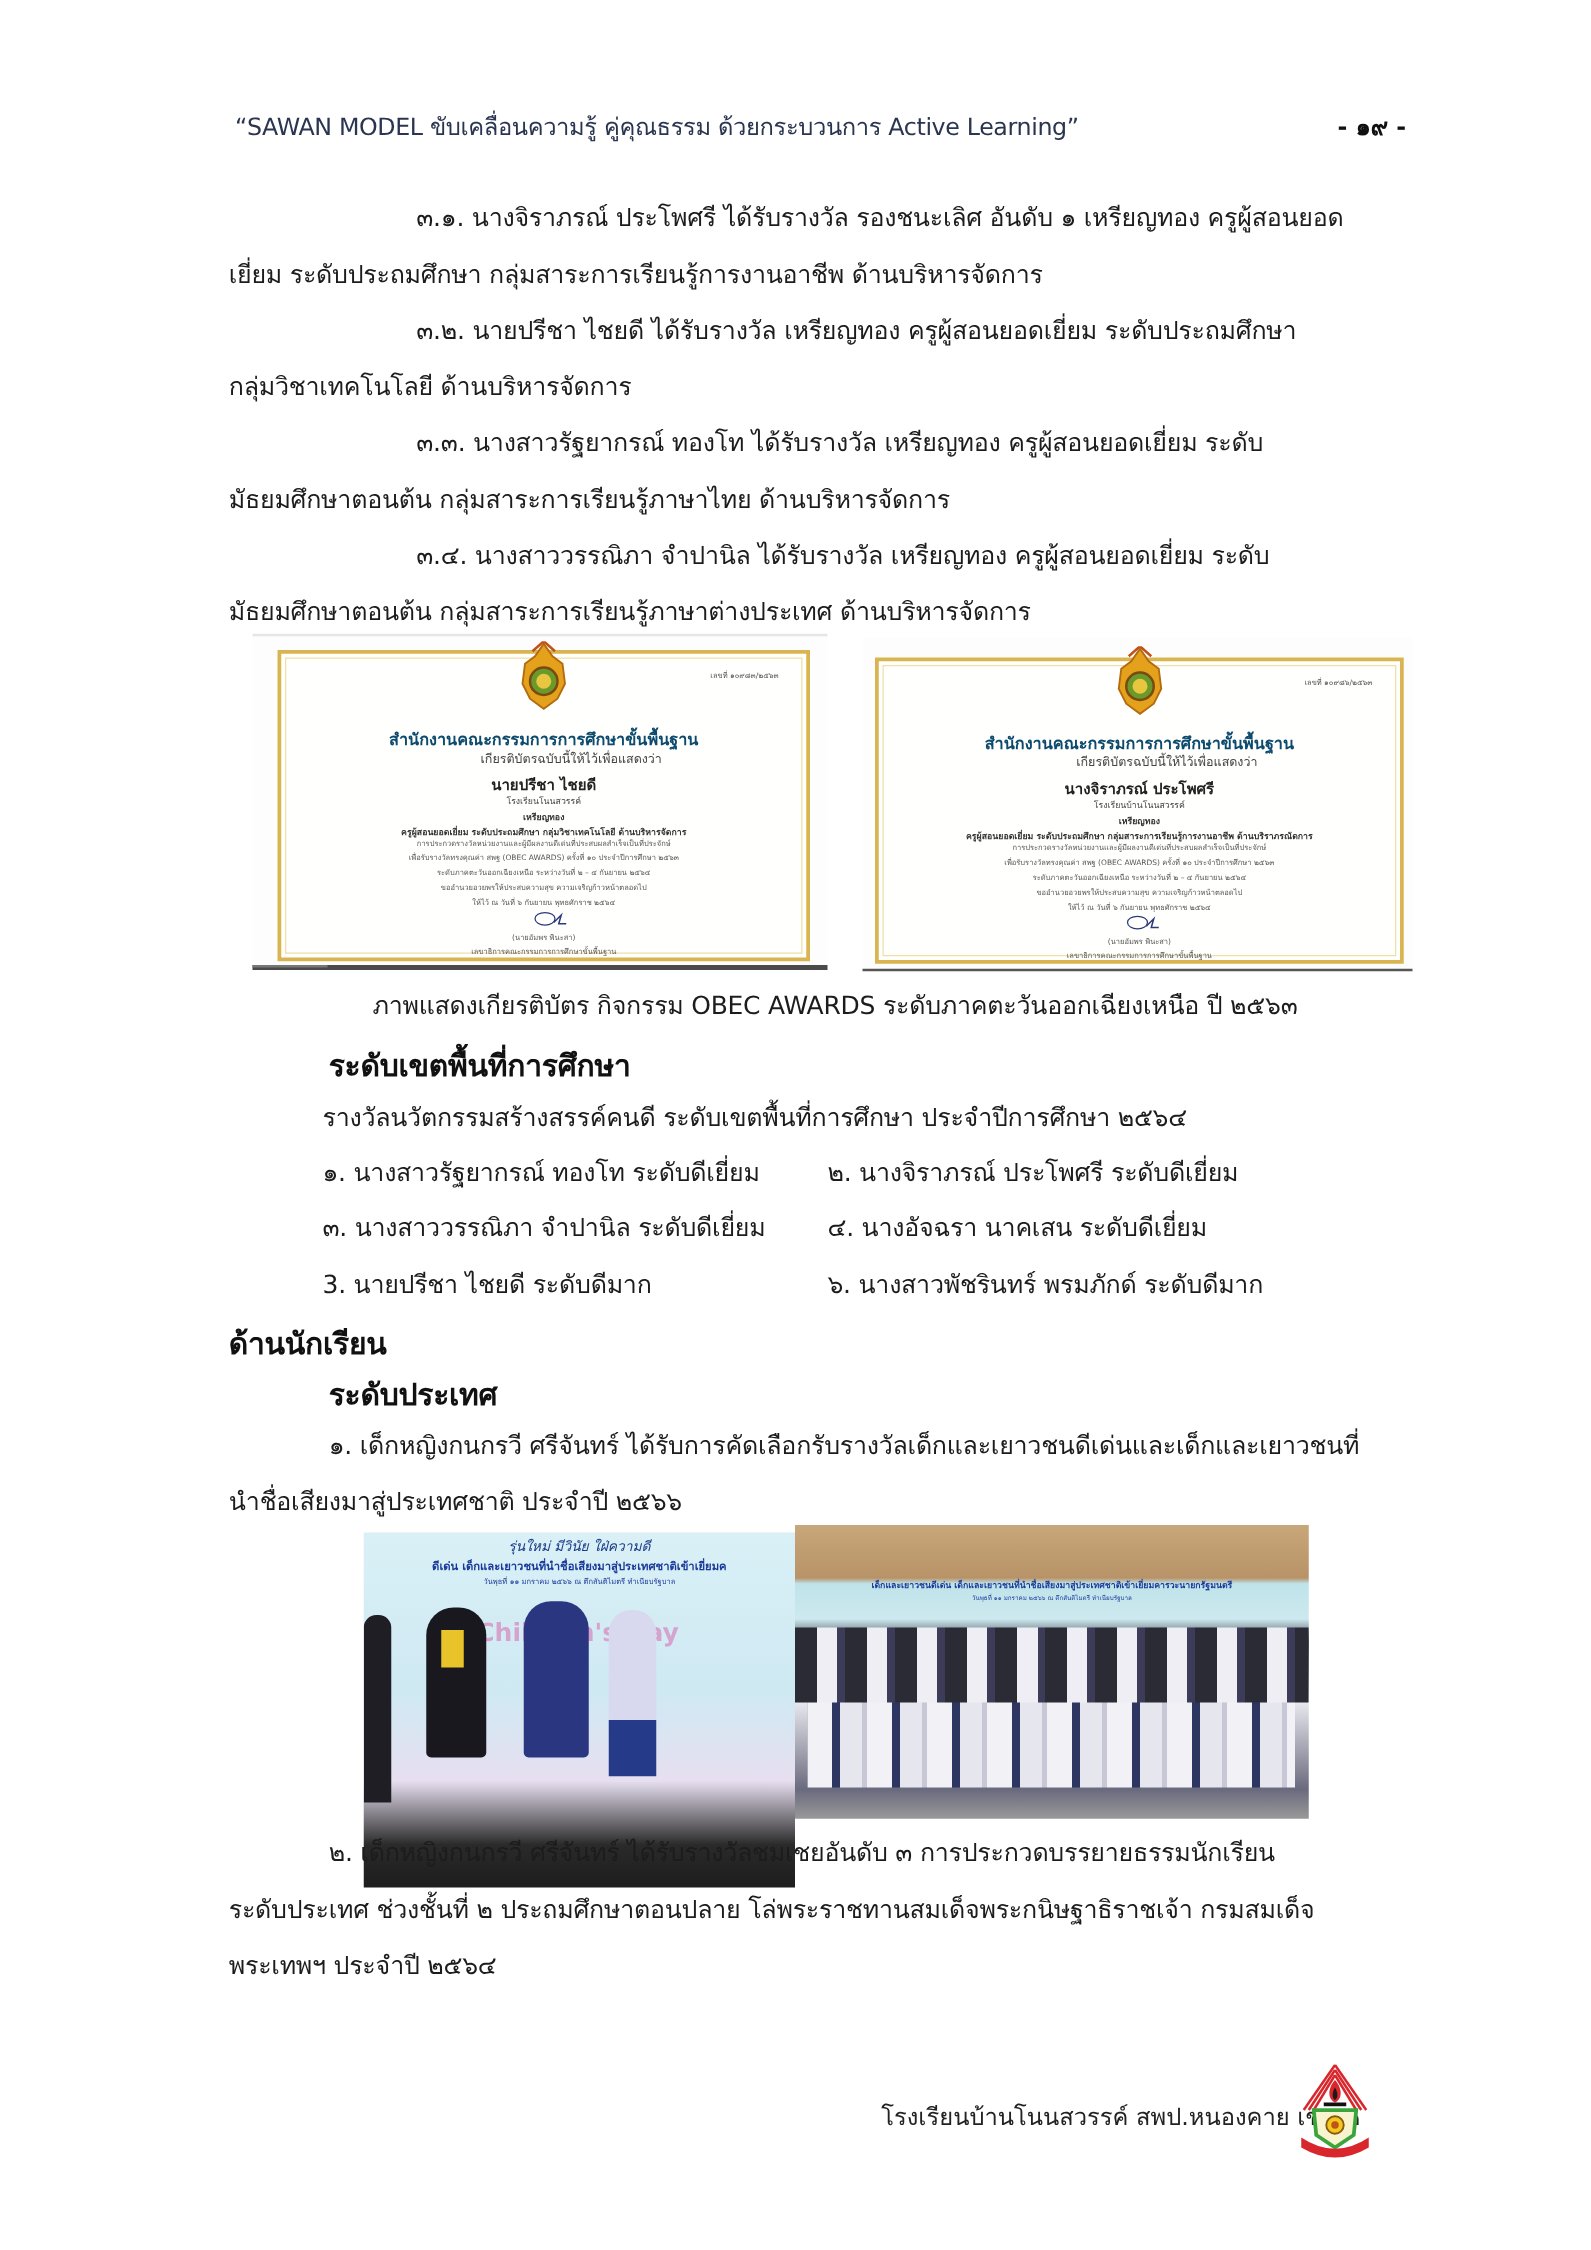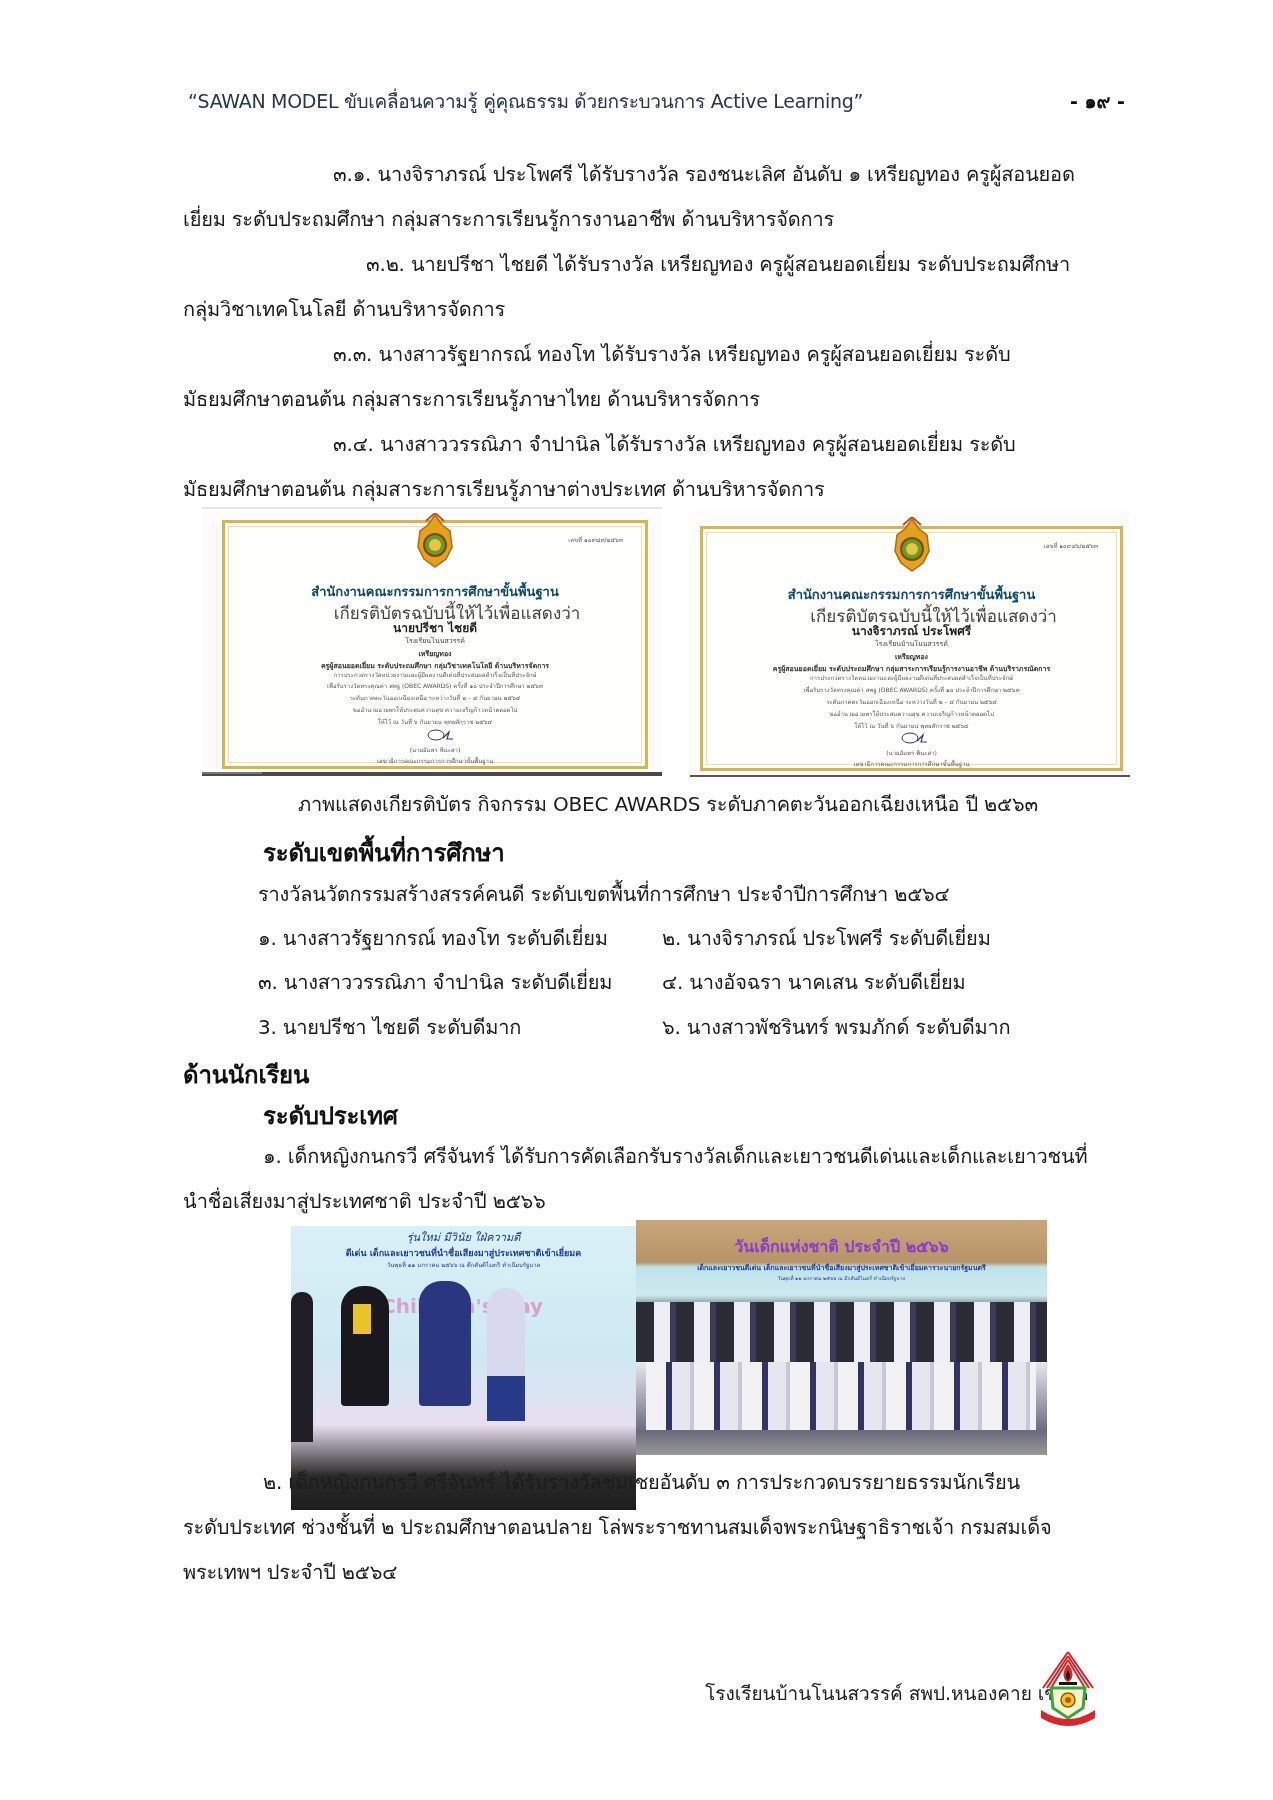--- a/index.html
+++ b/index.html
@@ -12,21 +12,21 @@
   .bold-head { font-size: 24px; font-weight: bold; color: #111; letter-spacing: -0.2px; }
 
   
   .cert-panel { position: absolute; background: #fdfdfd; border-top: 2px solid #e6e6e6; }
   .cert-border { position: absolute; border: 3px solid #d9b552; outline: 1px solid #efdfa8; outline-offset: -7px; background: #fffffe; }
   .cert-inner { position: absolute; left: 0; right: 0; top: 0; bottom: 0; text-align: center; }
   .cert-emblem { position: absolute; left: 50%; transform: translateX(-50%); width: 46px; height: 58px; }
   .cert-line { position: absolute; left: 0; right: 0; text-align: center; white-space: nowrap; }
   .cert-no { position: absolute; right: 22px; top: 12px; font-size: 6px; color: #555; }
   .c-org { font-size: 13px; font-weight: bold; color: #0c4a6e; }
-  .c-sub { font-size: 17px; color: #444; padding-left: 44px; }
+  .c-sub { font-size: 10px; color: #444; padding-left: 44px; }
   .c-name { font-size: 12px; font-weight: bold; color: #222; }
   .c-small { font-size: 7px; color: #444; }
   .c-bold7 { font-size: 7px; font-weight: bold; color: #333; }
   .c-tiny { font-size: 6px; color: #555; }
   .dark-bar { position: absolute; background: #4a4a4a; }
 
   
   .photo { position: absolute; overflow: hidden; }
   .photo-text { position: absolute; left: 0; right: 0; text-align: center; white-space: nowrap; }
 
@@ -34,21 +34,21 @@
 </style>
 </head>
 <body>
 
 <div class="abs header-title">“SAWAN MODEL ขับเคลื่อนความรู้ คู่คุณธรรม ด้วยกระบวนการ Active Learning”</div>
 <div class="abs page-num">- ๑๙ -</div>
 
 <div>
   <div class="abs body-text" style="left:333px; top:158px;">๓.๑. นางจิราภรณ์ ประโพศรี ได้รับรางวัล รองชนะเลิศ อันดับ ๑ เหรียญทอง  ครูผู้สอนยอด</div>
   <div class="abs body-text" style="left:183px; top:203px;">เยี่ยม ระดับประถมศึกษา กลุ่มสาระการเรียนรู้การงานอาชีพ ด้านบริหารจัดการ</div>
-  <div class="abs body-text" style="left:333px; top:248px;margin-left:33px;">๓.๒.  นายปรีชา ไชยดี  ได้รับรางวัล เหรียญทอง  ครูผู้สอนยอดเยี่ยม ระดับประถมศึกษา</div>
+  <div class="abs body-text" style="left:333px; top:248px;">๓.๒.  นายปรีชา ไชยดี  ได้รับรางวัล เหรียญทอง  ครูผู้สอนยอดเยี่ยม ระดับประถมศึกษา</div>
   <div class="abs body-text" style="left:183px; top:293px;">กลุ่มวิชาเทคโนโลยี ด้านบริหารจัดการ</div>
   <div class="abs body-text" style="left:333px; top:338px;">๓.๓. นางสาวรัฐยากรณ์ ทองโท ได้รับรางวัล เหรียญทอง  ครูผู้สอนยอดเยี่ยม ระดับ</div>
   <div class="abs body-text" style="left:183px; top:383px;">มัธยมศึกษาตอนต้น กลุ่มสาระการเรียนรู้ภาษาไทย ด้านบริหารจัดการ</div>
   <div class="abs body-text" style="left:333px; top:428px;">๓.๔. นางสาววรรณิภา จำปานิล ได้รับรางวัล เหรียญทอง  ครูผู้สอนยอดเยี่ยม ระดับ</div>
   <div class="abs body-text" style="left:183px; top:473px;">มัธยมศึกษาตอนต้น กลุ่มสาระการเรียนรู้ภาษาต่างประเทศ ด้านบริหารจัดการ</div>
 </div>
 
 <div class="cert-panel" style="left:202px; top:507px; width:460px; height:265px;">
   <div class="cert-border" style="left:20px; top:11px; width:426px; height:249px;">
     <div class="cert-inner">
@@ -140,21 +140,20 @@
 
   <div style="position:absolute; left:0; top:66px; width:22px; height:150px; background:#1e1e24; border-radius:10px 10px 0 0;"></div>
   <div style="position:absolute; left:50px; top:60px; width:48px; height:120px; background:#18181e; border-radius:22px 22px 4px 4px;"></div>
   <div style="position:absolute; left:62px; top:78px; width:18px; height:30px; background:#e8c42a;"></div>
   <div style="position:absolute; left:128px; top:55px; width:52px; height:125px; background:#2a3680; border-radius:22px 22px 4px 4px;"></div>
   <div style="position:absolute; left:196px; top:62px; width:38px; height:90px; background:#d8d8ee; border-radius:18px 18px 4px 4px;"></div>
   <div style="position:absolute; left:196px; top:150px; width:38px; height:45px; background:#263a8a;"></div>
 </div>
 
 <div class="photo" style="left:636px; top:1220px; width:411px; height:235px; background:linear-gradient(180deg,#c8a77a 0%,#b89368 18%,#bfe3ea 20%,#cde9ef 32%,#3b3b48 40%,#e9e9f0 60%,#6a6a7e 90%,#999 100%);">
-  <div class="photo-text" style="top:14px; font-size:16px; font-weight:bold; color:#8a3ad0;">วันเด็กแห่งชาติ ประจำปี ๒๕๖๖</div>
   <div class="photo-text" style="top:42px; font-size:7px; font-weight:bold; color:#1a3a9a;">เด็กและเยาวชนดีเด่น เด็กและเยาวชนที่นำชื่อเสียงมาสู่ประเทศชาติเข้าเยี่ยมคารวะนายกรัฐมนตรี</div>
   <div class="photo-text" style="top:54px; font-size:5px; color:#1a3a9a;">วันพุธที่ ๑๑ มกราคม ๒๕๖๖ ณ ตึกสันติไมตรี ทำเนียบรัฐบาล</div>
   <div style="position:absolute; left:10px; top:140px; width:390px; height:70px; background:repeating-linear-gradient(90deg,#f1f1f6 0 20px,#2d3660 20px 26px,#e6e6ee 26px 44px,#c7c7d6 44px 48px);"></div>
   <div style="position:absolute; left:0; top:82px; width:411px; height:60px; background:repeating-linear-gradient(90deg,#2b2b36 0 18px,#eeeef4 18px 34px,#3c3c58 34px 40px);"></div>
 </div>
 
 <div class="abs body-text" style="left:263px; top:1466px;">๒. เด็กหญิงกนกรวี ศรีจันทร์ ได้รับรางวัลชมเชยอันดับ ๓ การประกวดบรรยายธรรมนักเรียน</div>
 <div class="abs body-text" style="left:183px; top:1511px;">ระดับประเทศ ช่วงชั้นที่ ๒ ประถมศึกษาตอนปลาย โล่พระราชทานสมเด็จพระกนิษฐาธิราชเจ้า กรมสมเด็จ</div>
 <div class="abs body-text" style="left:183px; top:1556px;">พระเทพฯ ประจำปี ๒๕๖๔</div>
 

